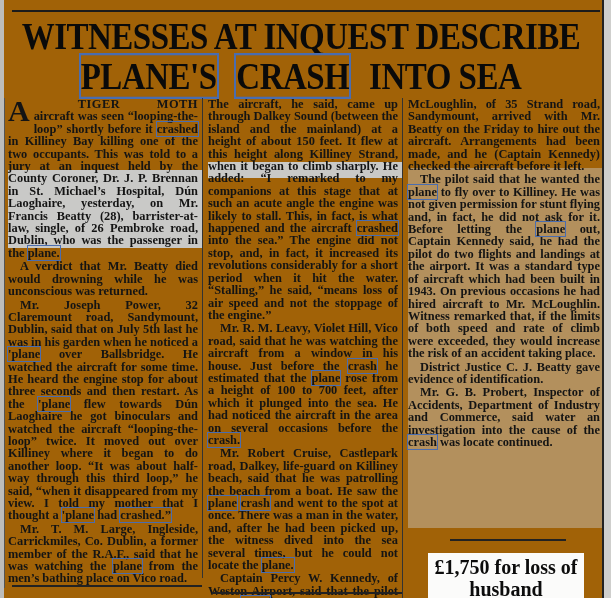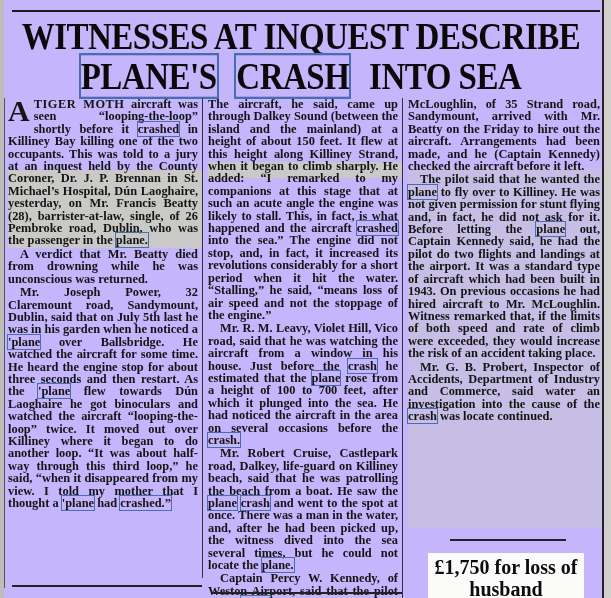--- a/index.html
+++ b/index.html
@@ -5,21 +5,21 @@
   html, body { margin: 0; padding: 0; }
   body {
     width: 611px; height: 598px; overflow: hidden;
     background: #e4e4e2;
     font-family: "DejaVu Serif", "Liberation Serif", serif;
     color: #111;
     position: relative;
   }
   .page {
     position: absolute; left: 0; top: 0; width: 611px; height: 598px;
-    background: #c4b5fd;
+    background: #a16207;
   }
   .left-edge { position:absolute; left:0; top:0; width:4px; height:598px; background:#bdbdbb; }
   .right-rule { position:absolute; left:602px; top:0; width:2px; height:598px; background:#222; }
   .right-strip { position:absolute; left:604px; top:0; width:7px; height:598px; background:#cfcfcd; }
   .top-rule { position:absolute; left:12px; top:10px; width:588px; height:2px; background:#1b1b1b; }
 
   .headline {
     position:absolute; left:0; width:602px; text-align:center;
     font-family: "Liberation Serif", "DejaVu Serif", serif;
     font-weight: bold; color:#0a0a0a; letter-spacing: -0.5px;
@@ -45,21 +45,21 @@
   .hi { outline: 1.6px solid #4a6db0; outline-offset: 0px; }
 
   .col-rule1 { position:absolute; left:202px; top:98px; width:1px; height:480px; background:#333; }
   .col-rule2 { position:absolute; left:402px; top:98px; width:1px; height:500px; background:#333; }
   .col-rule0 { position:absolute; left:4px; top:98px; width:1px; height:490px; background:#555; }
 
   .dropcap {
     float:left; font-size: 30px; line-height: 24px; font-weight:bold;
     margin: 1px 4px 0 0;
   }
-  .tiger { letter-spacing: 0.5px; }
+  .tiger { letter-spacing: 0.5px; margin-left: 44px; }
   .subhead {
     font-family: "Liberation Serif", "DejaVu Serif", serif;
     font-weight: bold; font-size: 15px; line-height: 18px; margin: 3px 0 2px 0;
     text-indent: 0; letter-spacing: 0.3px;
   }
   .bottom-rule-c1 { position:absolute; left:12px; top:585px; width:190px; height:2px; background:#222; }
   .bottom-rule-c2 { position:absolute; left:212px; top:592px; width:190px; height:2px; background:#222; }
 
   .gray-band { position:absolute; background:#c9c9c7; }
   .box-ad {
@@ -94,35 +94,37 @@
   <div class="gray-band" style="left:408px;top:168px;width:194px;height:360px;opacity:0.45;"></div>
 
   <div class="col-rule0"></div>
   <div class="col-rule1"></div>
   <div class="col-rule2"></div>
 
   <div class="col c1">
     <p class="noindent">
       <span class="dropcap">A</span><span class="tiger">TIGER MOTH</span><span> aircraft was seen “looping-the-loop” shortly before it </span><span class="hi">crashed</span><span> in Killiney Bay killing one of the two occupants. This was told to a jury at an inquest held by the County Coroner, Dr. J. P. Brennan in St. Michael’s Hospital, Dún Laoghaire, yesterday, on Mr. Francis Beatty (28), barrister-at-law, single, of 26 Pembroke road, Dublin, who was the passenger in the </span><span class="hi">plane.</span>
     </p>
-    <p>A verdict that Mr. Beatty died from drowning while he was unconscious was returned.</p>
+    <p>A verdict that Mr. Beatty died would drowning while he was unconscious was returned.</p>
     <p><span>Mr. Joseph Power, 32 Claremount road, Sandymount, Dublin, said that on July 5th last he was in his garden when he noticed a </span><span class="hi">'plane</span><span> over Ballsbridge. He watched the aircraft for some time. He heard the engine stop for about three seconds and then restart. As the </span><span class="hi">'plane</span><span> flew towards Dún Laoghaire he got binoculars and watched the aircraft “looping-the-loop” twice. It moved out over Killiney where it began to do another loop. “It was about half-way through this third loop,” he said, “when it disappeared from my view. I told my mother that I thought a </span><span class="hi">'plane</span><span> had </span><span class="hi">crashed.”</span></p>
+    <p><span>Mr. T. M. Large, Ingleside, Carrickmiles, Co. Dublin, a former member of the R.A.F., said that he was watching the </span><span class="hi">plane</span><span> from the men’s bathing place on Vico road.</span></p>
   </div>
   <div class="bottom-rule-c1"></div>
 
   <div class="col c2">
     <p class="noindent"><span>The aircraft, he said, came up through Dalkey Sound (between the island and the mainland) at a height of about 150 feet. It flew at this height along Killiney Strand, when it began to climb sharply. He added: “I remarked to my companions at this stage that at such an acute angle the engine was likely to stall. This, in fact, is what happened and the aircraft </span><span class="hi">crashed</span><span> into the sea.” The engine did not stop, and, in fact, it increased its revolutions considerably for a short period when it hit the water. “Stalling,” he said, “means loss of air speed and not the stoppage of the engine.”</span></p>
     <p><span>Mr. R. M. Leavy, Violet Hill, Vico road, said that he was watching the aircraft from a window in his house. Just before the </span><span class="hi">crash</span><span> he estimated that the </span><span class="hi">plane</span><span> rose from a height of 100 to 700 feet, after which it plunged into the sea. He had noticed the aircraft in the area on several occasions before the </span><span class="hi">crash.</span></p>
     <p><span>Mr. Robert Cruise, Castlepark road, Dalkey, life-guard on Killiney beach, said that he was patrolling the beach from a boat. He saw the </span><span class="hi">plane</span><span> </span><span class="hi">crash</span><span> and went to the spot at once. There was a man in the water, and, after he had been picked up, the witness dived into the sea several times, but he could not locate the </span><span class="hi">plane.</span></p>
     <p><span>Captain Percy W. Kennedy, of Weston Airport, said that the pilot of the </span><span class="hi">plane</span><span>, Mr. Enda</span></p>
   </div>
   <div class="bottom-rule-c2"></div>
 
   <div class="col c3">
     <p class="noindent">McLoughlin, of 35 Strand road, Sandymount, arrived with Mr. Beatty on the Friday to hire out the aircraft. Arrangements had been made, and he (Captain Kennedy) checked the aircraft before it left.</p>
     <p><span>The pilot said that he wanted the </span><span class="hi">plane</span><span> to fly over to Killiney. He was not given permission for stunt flying and, in fact, he did not ask for it. Before letting the </span><span class="hi">plane</span><span> out, Captain Kennedy said, he had the pilot do two flights and landings at the airport. It was a standard type of aircraft which had been built in 1943. On previous occasions he had hired aircraft to Mr. McLoughlin. Witness remarked that, if the limits of both speed and rate of climb were exceeded, they would increase the risk of an accident taking place.</span></p>
+    <p>District Justice C. J. Beatty gave evidence of identification.</p>
     <p><span>Mr. G. B. Probert, Inspector of Accidents, Department of Industry and Commerce, said water an investigation into the cause of the </span><span class="hi">crash</span><span> was locate continued.</span></p>
   </div>
 
   <div class="ad-rule"></div>
   <div class="box-ad"></div>
   <div class="ad-title">£1,750 for loss of husband</div>
 </div>
 
 </body></html>

